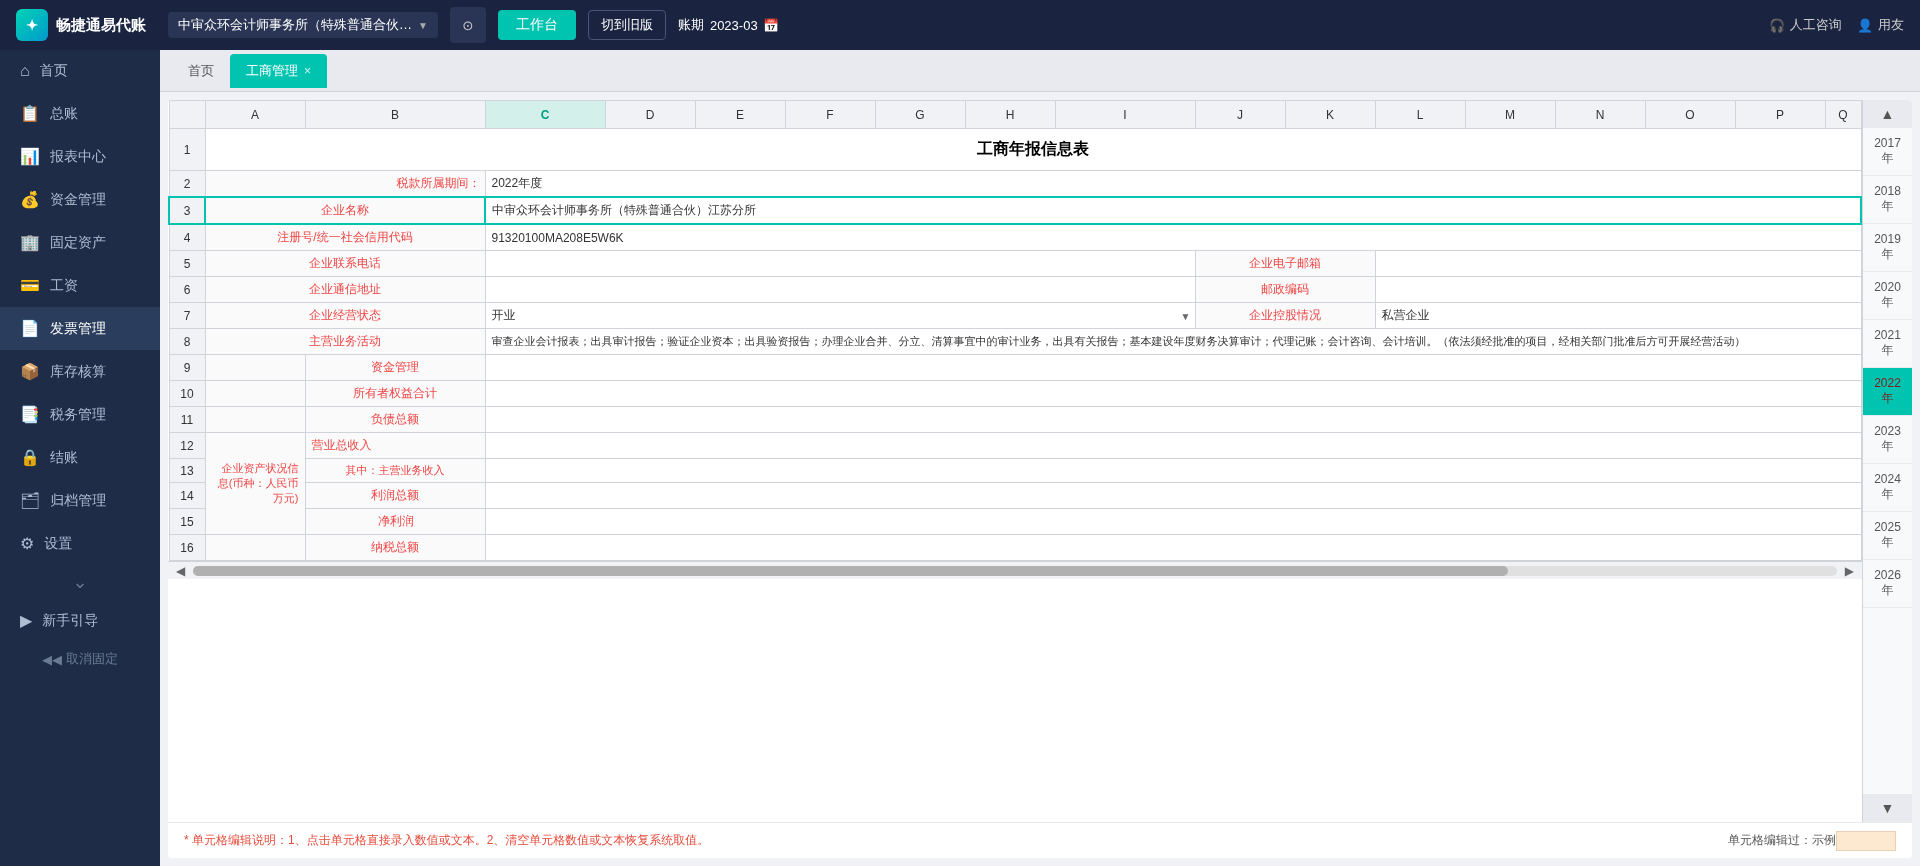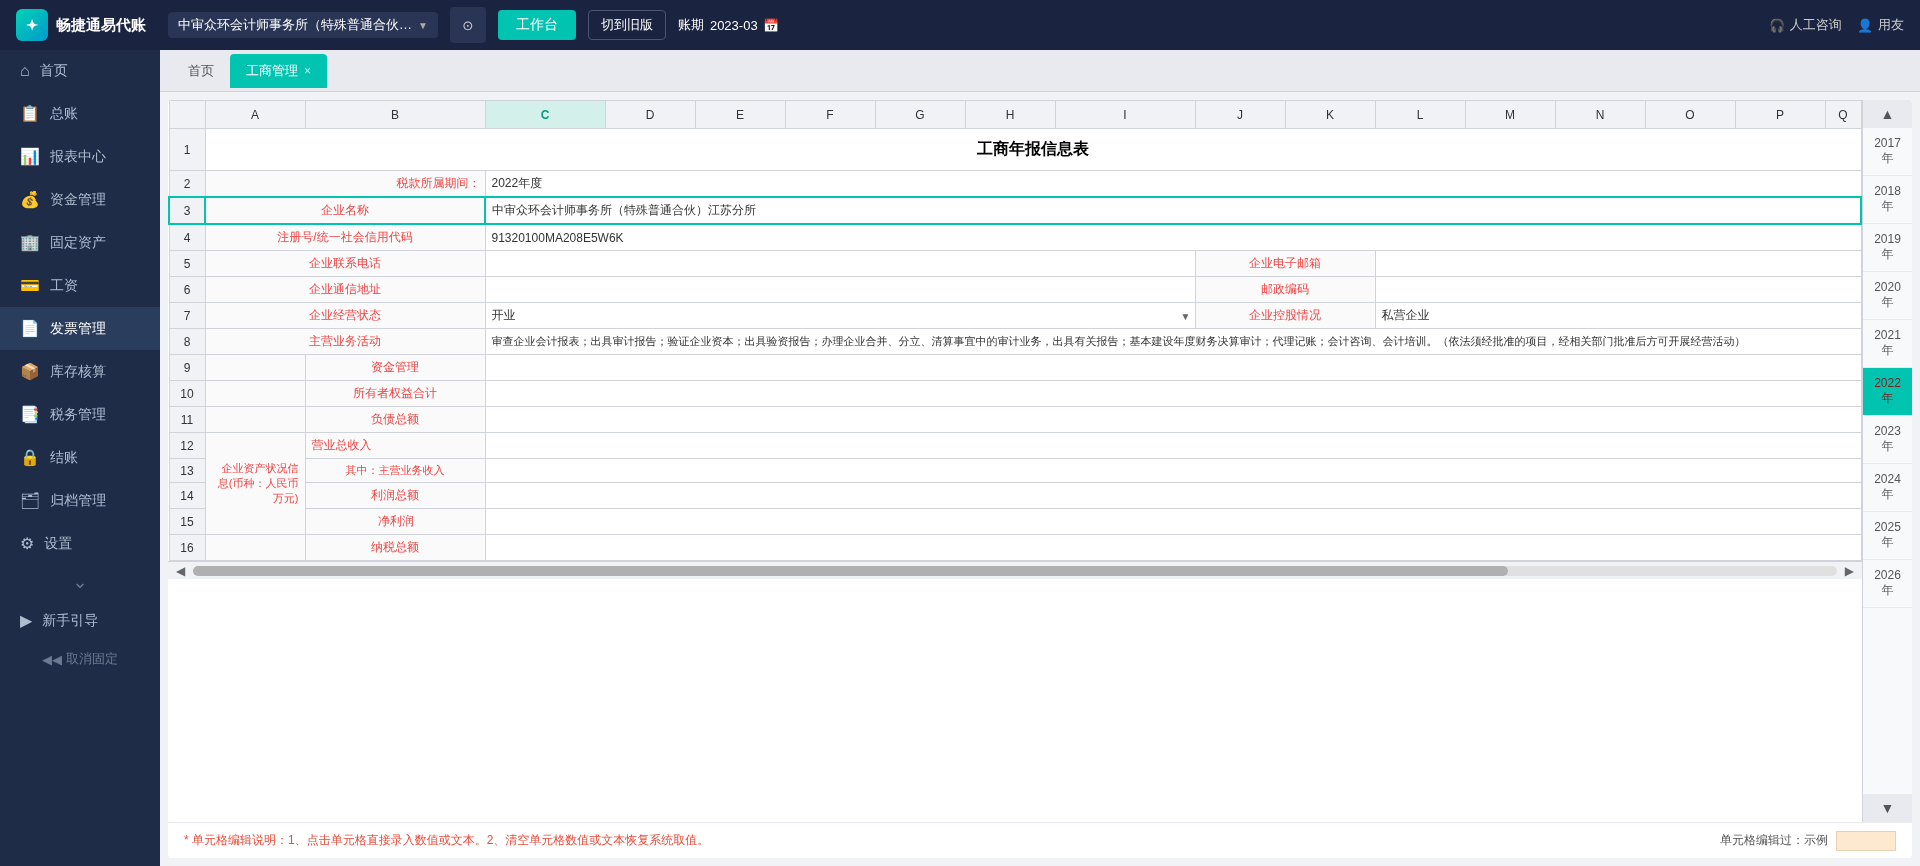--- a/index.html
+++ b/index.html
@@ -68,21 +68,21 @@
     .col-header { background: #f0f2f5; color: #333; text-align: center; font-weight: normal; height: 28px; }
     .row-num { background: #f0f2f5; text-align: center; width: 36px; color: #333; }
     .label-cell { text-align: center; color: #ef4444; background: #fafafa; }
     .value-cell { background: #fff; color: #333; }
     .dropdown-cell { position: relative; }
     .dropdown-arrow { position: absolute; right: 4px; top: 50%; transform: translateY(-50%); font-size: 10px; color: #666; }
 
     
     .status-bar { height: 36px; background: #fff; border-top: 1px solid #e8eaf0; display: flex; align-items: center; padding: 0 16px; font-size: 12px; color: #e74c3c; flex-shrink: 0; }
     .status-bar .hint { color: #e74c3c; }
-    .status-bar .right-info { margin-left: auto; display: flex; align-items: center; gap: 8px; color: #555; }
+    .status-bar .right-info { margin-left: auto; display: flex; align-items: center; gap: 0; color: #555; }
     .example-cell { display: inline-block; width: 60px; height: 20px; background: #fde8d0; border: 1px solid #e8d0b0; vertical-align: middle; }
 
     
     .h-scroll-area { height: 18px; background: #f0f2f5; border-top: 1px solid #d0d3da; display: flex; align-items: center; padding: 0 4px; }
     .h-scroll-btn { background: none; border: none; color: #666; cursor: pointer; font-size: 12px; padding: 0 4px; }
     .h-scroll-track { flex: 1; height: 10px; background: #e0e0e0; border-radius: 5px; margin: 0 4px; position: relative; }
     .h-scroll-thumb { width: 80%; height: 10px; background: #b0b0b0; border-radius: 5px; }
   </style>
 </head>
 <body>

